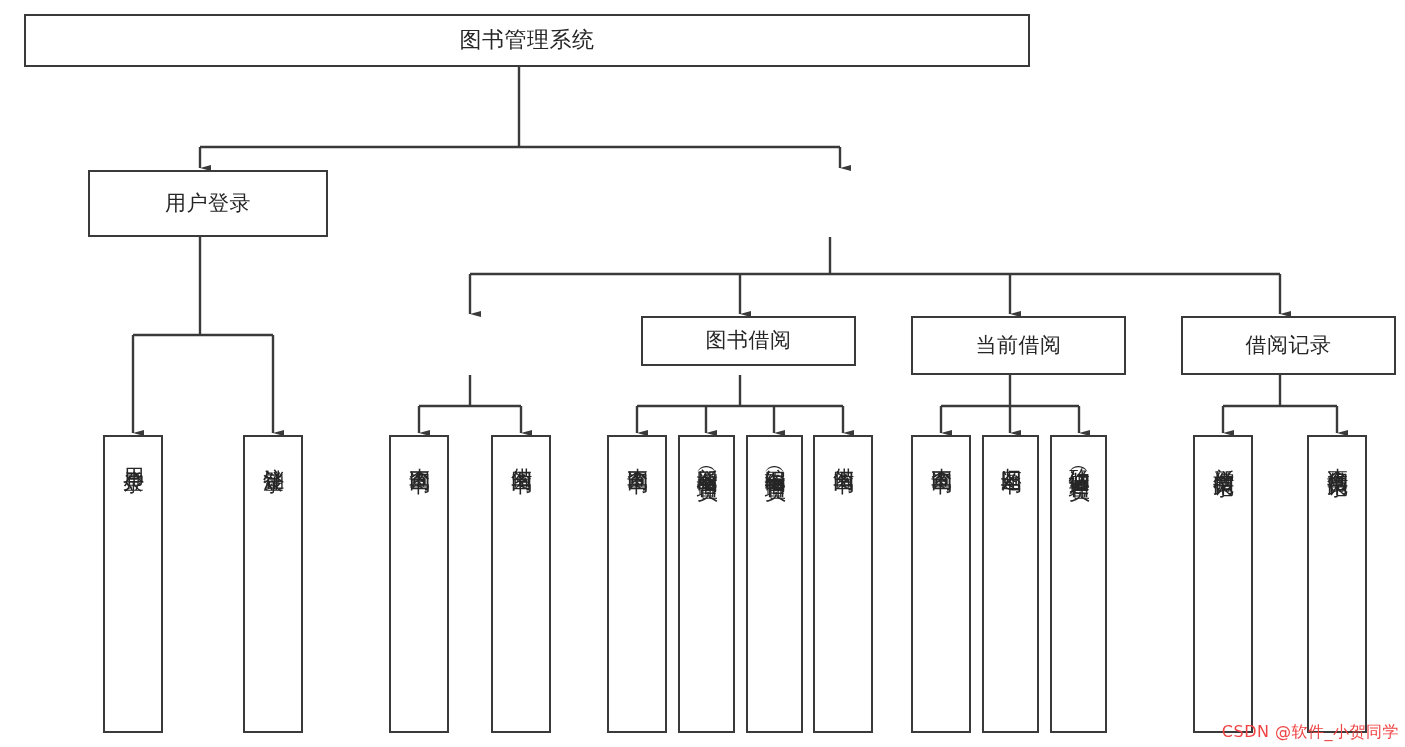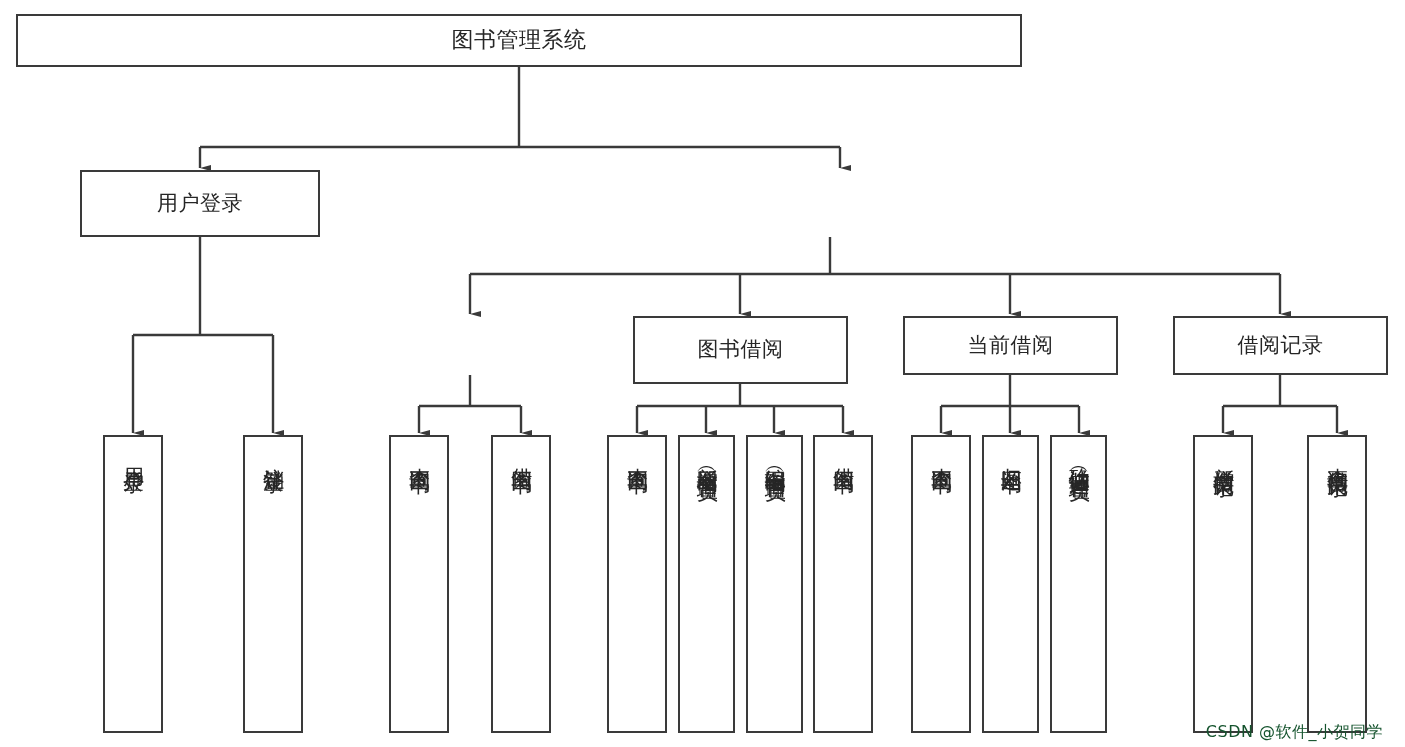--- a/index.html
+++ b/index.html
@@ -35,20 +35,21 @@
     align-items: center;
     justify-content: center;
     color: #262626;
     z-index: 2;
   }
   .node.horiz {
     font-size: 21px;
     letter-spacing: 0.5px;
     line-height: 1.2;
     white-space: nowrap;
+    margin-left: 8px;
   }
   .node.root {
     font-size: 22px;
   }
   
   .node.vert {
     align-items: flex-start;
     justify-content: center;
     padding-top: 14px;
   }
@@ -58,24 +59,24 @@
     -webkit-text-orientation: upright;
     font-size: 21px;
     line-height: 1.30;
     letter-spacing: 2px;
     color: #262626;
     white-space: nowrap;
     display: block;
   }
   .watermark {
     position: absolute;
-    right: 22px;
+    right: 6px;
     bottom: 4px;
     font-size: 16px;
-    color: #14532d;
+    color: #ef4444;
     letter-spacing: 0.5px;
     z-index: 5;
     white-space: nowrap;
   }
 </style>
 </head>
 <body>
 
 <div id="canvas">
 
@@ -133,21 +134,21 @@
   <div class="node horiz root" style="left:16px; top:14px; width:1006px; height:53px;">
     <span>图书管理系统</span>
   </div>
 
   <div class="node horiz" style="left:80px; top:170px; width:240px; height:67px;">
     <span>用户登录</span>
   </div>
 
 
 
-  <div class="node horiz" style="left:633px; top:316px; width:215px; height:68px;">
+  <div class="node horiz" style="left:633px; top:316px; width:215px; height:50px;">
     <span>图书借阅</span>
   </div>
 
   <div class="node horiz" style="left:903px; top:316px; width:215px; height:59px;">
     <span>当前借阅</span>
   </div>
 
   <div class="node horiz" style="left:1173px; top:316px; width:215px; height:59px;">
     <span>借阅记录</span>
   </div>

